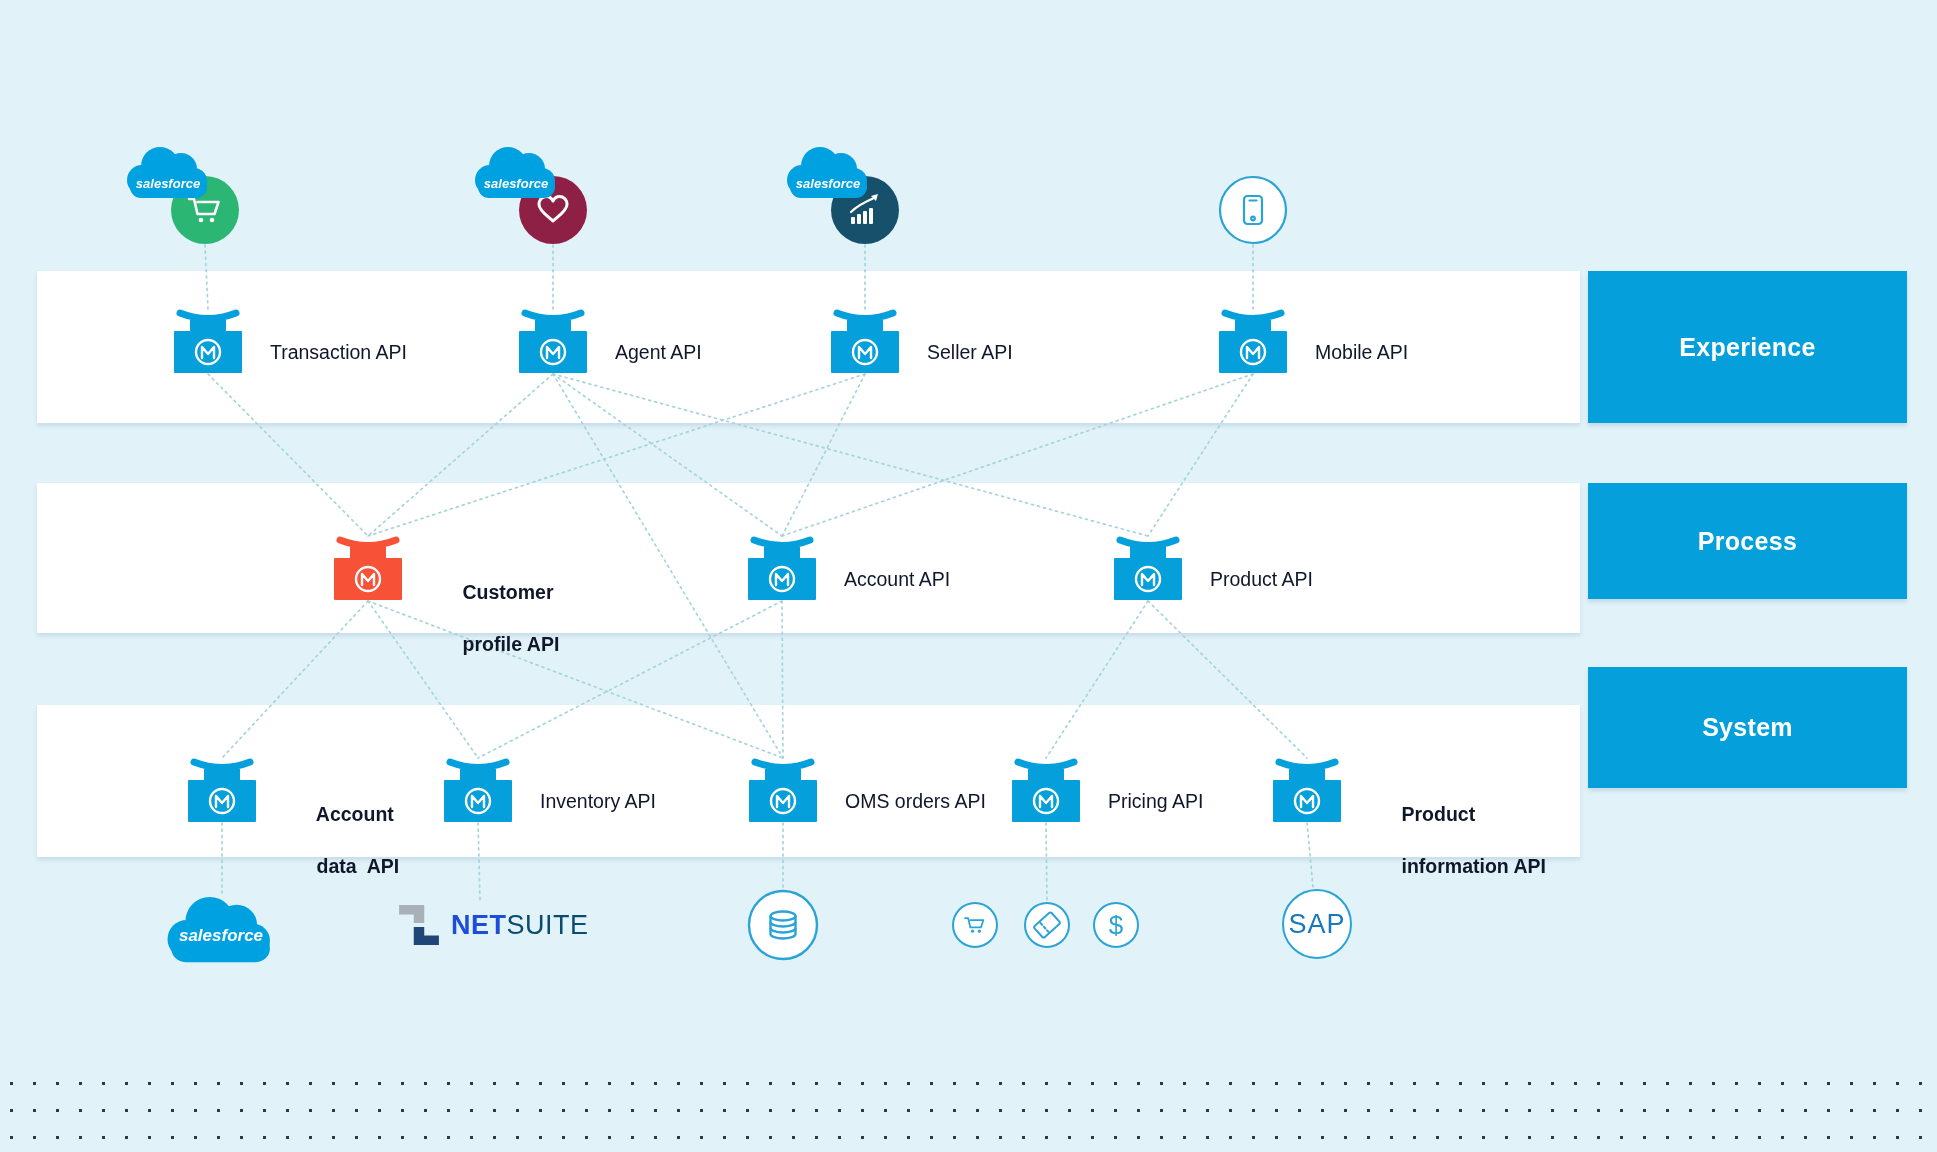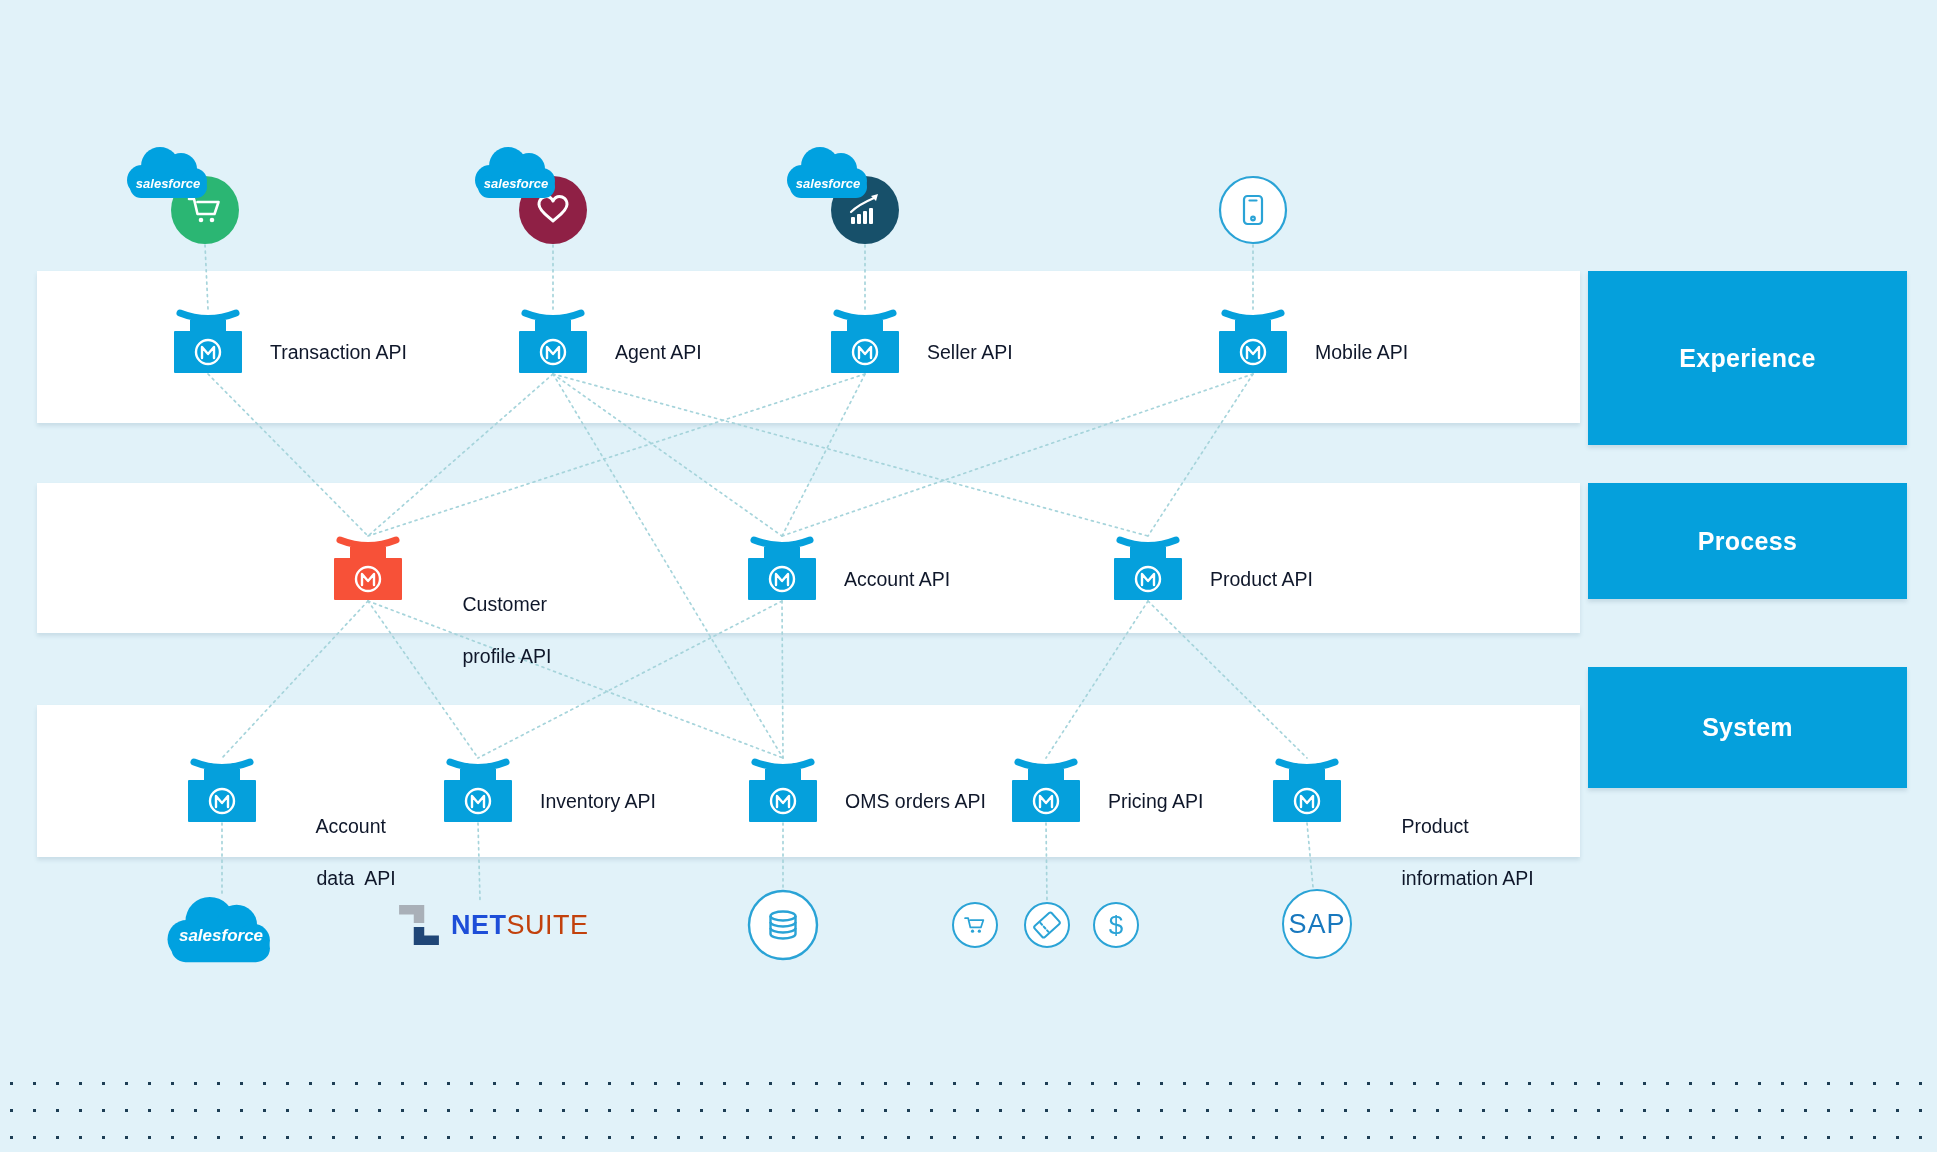--- a/index.html
+++ b/index.html
@@ -15,43 +15,43 @@
 
   .edges{position:absolute;left:0;top:0;z-index:2;}
   .edge{stroke-linecap:round;}
 
   .api{position:absolute;z-index:3;color:#05a0dc;}
   .api.orange{color:#f75138;}
   .api .connector{display:block;}
   .api-label{position:absolute;left:97px;white-space:pre;color:#0f172a;
              font-size:19.5px;line-height:26px;}
   .api-label.single{top:32px;}
-  .api-label.double{top:31px;}
+  .api-label.double{top:19px;font-weight:bold;}
 
   .node{position:absolute;z-index:3;}
   .dots{position:absolute;left:0;top:1070px;width:1937px;height:82px;z-index:0;
         background-image:radial-gradient(circle,#1d3e55 1.7px,rgba(29,62,85,0) 2px);
         background-size:23px 27px;}
   .ns-text{font-size:27px;letter-spacing:.5px;}
   .ns-net{font-weight:700;color:#1d4ed8;}
-  .ns-suite{font-weight:400;color:#c2410c;}
+  .ns-suite{font-weight:400;color:#0c4a6e;}
   .netsuite{display:flex;align-items:center;gap:10px;}
 </style>
 </head>
 <body>
 
 <div class="canvas">
 
   <div class="dots"></div>
 
   <div class="band" style="top:271px;height:152px"></div>
   <div class="band" style="top:483px;height:150px"></div>
   <div class="band" style="top:705px;height:152px"></div>
 
-  <div class="layer-box" style="top:271px;height:174px">
+  <div class="layer-box" style="top:271px;height:152px">
     <span>Experience</span>
   </div>
   <div class="layer-box" style="top:483px;height:116px">
     <span>Process</span>
   </div>
   <div class="layer-box" style="top:667px;height:121px">
     <span>System</span>
   </div>
 
   <svg id="edges" class="edges" width="1937" height="1152">

